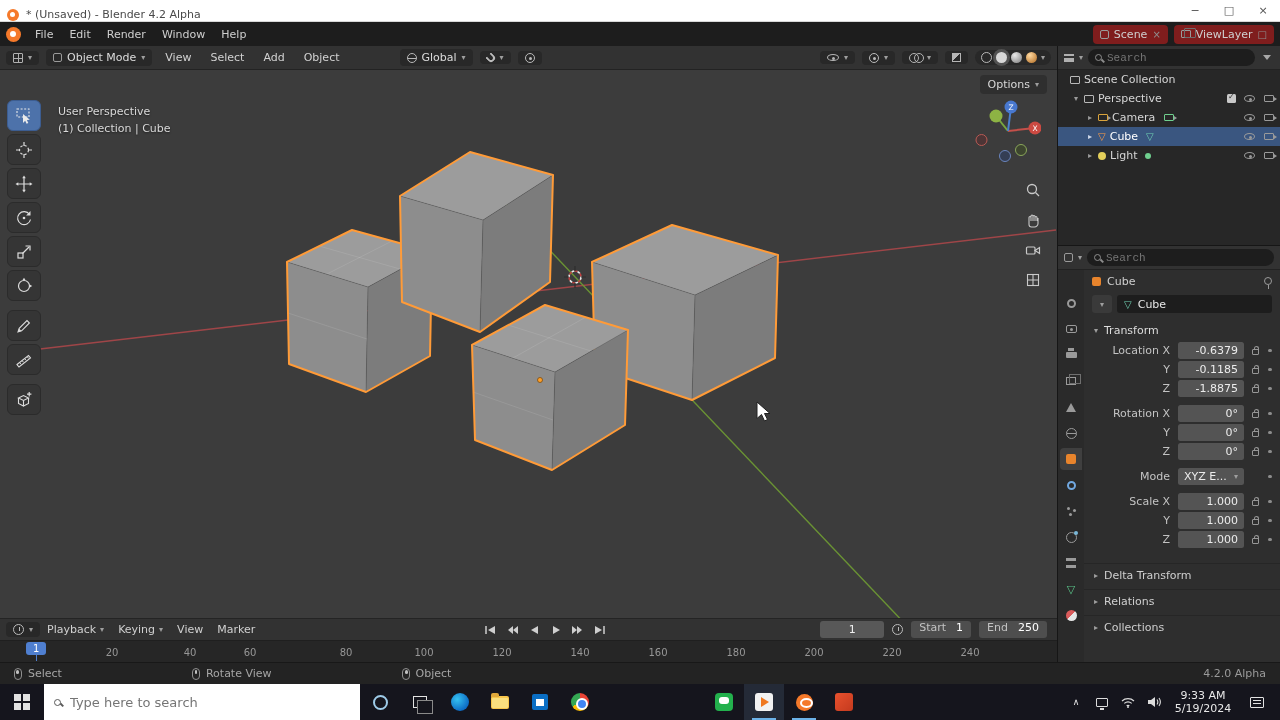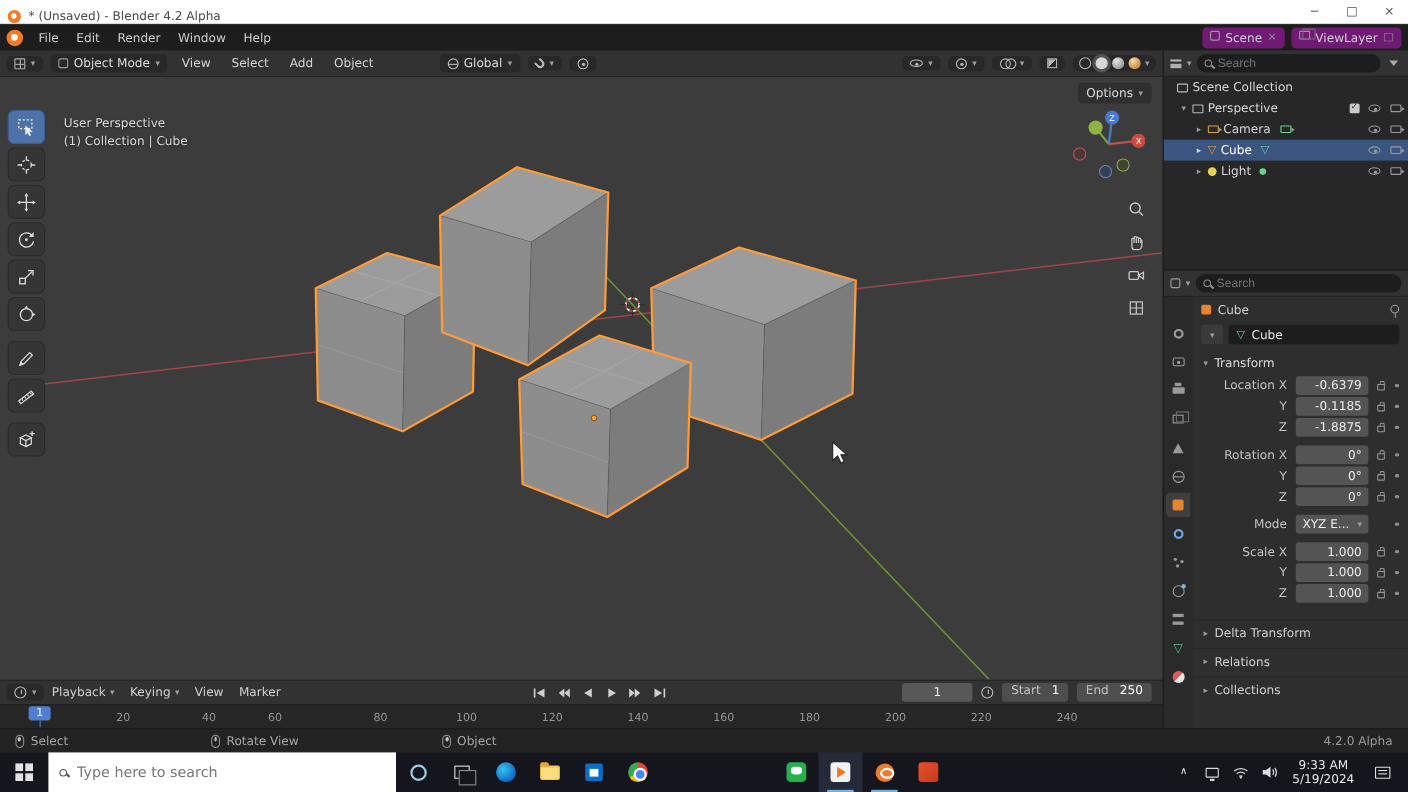--- a/index.html
+++ b/index.html
@@ -17,21 +17,21 @@
 
   
   .menubar{position:absolute;top:22px;left:0;right:0;height:24px;background:#1d1d1d;display:flex;align-items:center;padding:0 6px;color:#cfcfcf}
   .blogo{width:15px;height:15px;border-radius:50%;background:#f5792a;position:relative;margin-right:6px}
   .blogo::after{content:"";position:absolute;left:4px;top:4px;width:6px;height:6px;border-radius:50%;background:#fff}
   .menu-item{padding:4px 8px;border-radius:3px}
   .ws-tabs{display:flex;margin-left:10px}
   .ws{padding:4px 9px;color:#b4b4b4;border-radius:4px;white-space:nowrap}
   .ws.active{background:#4a4a4a;color:#efefef}
   .tb-right{margin-left:auto;display:flex;align-items:center;gap:6px}
-  .mini-sel{display:flex;gap:5px;background:#701a75;border-radius:4px;padding:3px 7px}
+  .mini-sel{display:flex;align-items:center;gap:5px;background:#7f1d1d;border-radius:4px;padding:3px 7px}
   .sq-ic{width:9px;height:9px;border:1px solid #9a9a9a;border-radius:2px}
   .layers-ic{width:10px;height:8px;border:1px solid #9a9a9a;border-radius:1px;position:relative}
   .layers-ic::after{content:"";position:absolute;left:2px;top:-3px;width:10px;height:8px;border:1px solid #6e6e6e;border-radius:1px}
   .xg{color:#8f8f8f;font-size:10px}
 
   
   .left-col{position:absolute;left:0;top:46px;width:1057px;height:616px;display:flex;flex-direction:column}
   .right-col{position:absolute;left:1057px;top:46px;width:223px;height:616px;display:flex;flex-direction:column;border-left:1px solid #161616}
 
   
@@ -91,21 +91,21 @@
   .tick{position:absolute;bottom:4px;transform:translateX(-50%);color:#979797;font-size:10px}
   .playhead{position:absolute;left:26px;top:1px;background:#4f7fd0;color:#fff;border-radius:3px;padding:1px 7px;font-size:10px}
   .playhead::after{content:"";position:absolute;left:50%;top:100%;width:1px;height:6px;background:#4f7fd0}
 
   
   .outliner{height:200px;background:#272727;border-bottom:1px solid #161616;display:flex;flex-direction:column}
   .panel-header{height:24px;background:#323232;display:flex;align-items:center;gap:5px;padding:0 6px;border-bottom:1px solid #222}
   .list-ic{width:10px;height:8px;border-top:2px solid #b0b0b0;border-bottom:2px solid #b0b0b0;position:relative}
   .list-ic::after{content:"";position:absolute;top:2px;left:0;right:0;height:2px;background:#b0b0b0}
   .search-field{flex:1;display:flex;align-items:center;gap:5px;background:#1d1d1d;border-radius:9px;height:17px;padding:0 7px}
-  .search-field input{background:transparent;border:none;outline:none;color:#bdbdbd;font-size:11px;width:100%;font-family:Liberation Sans, sans-serif}
+  .search-field input{background:transparent;border:none;outline:none;color:#bdbdbd;font-size:11px;width:100%;font-family:Liberation Mono, monospace}
   .mag{width:7px;height:7px;border:1.5px solid #8d8d8d;border-radius:50%;position:relative;flex:none}
   .mag::after{content:"";position:absolute;width:4px;height:1.5px;background:#8d8d8d;transform:rotate(45deg);right:-3.5px;bottom:-1px}
   .funnel{width:0;height:0;border-left:4px solid transparent;border-right:4px solid transparent;border-top:5px solid #a8a8a8;position:relative;margin:0 3px}
   .orow{height:19px;display:flex;align-items:center;gap:4px;padding-right:6px}
   .orow.selected{background:#3a5680;color:#fff}
   .olabel{white-space:nowrap}
   .ochev{color:#9a9a9a;font-size:8px;width:8px;text-align:center}
   .coll-icon{width:10px;height:8px;border:1px solid #b8b8b8;border-radius:1px;flex:none}
   .mesh-tri{font-size:10px;line-height:10px}
   .bulb{width:8px;height:8px;border-radius:50%;background:#e3cf5a;flex:none}

